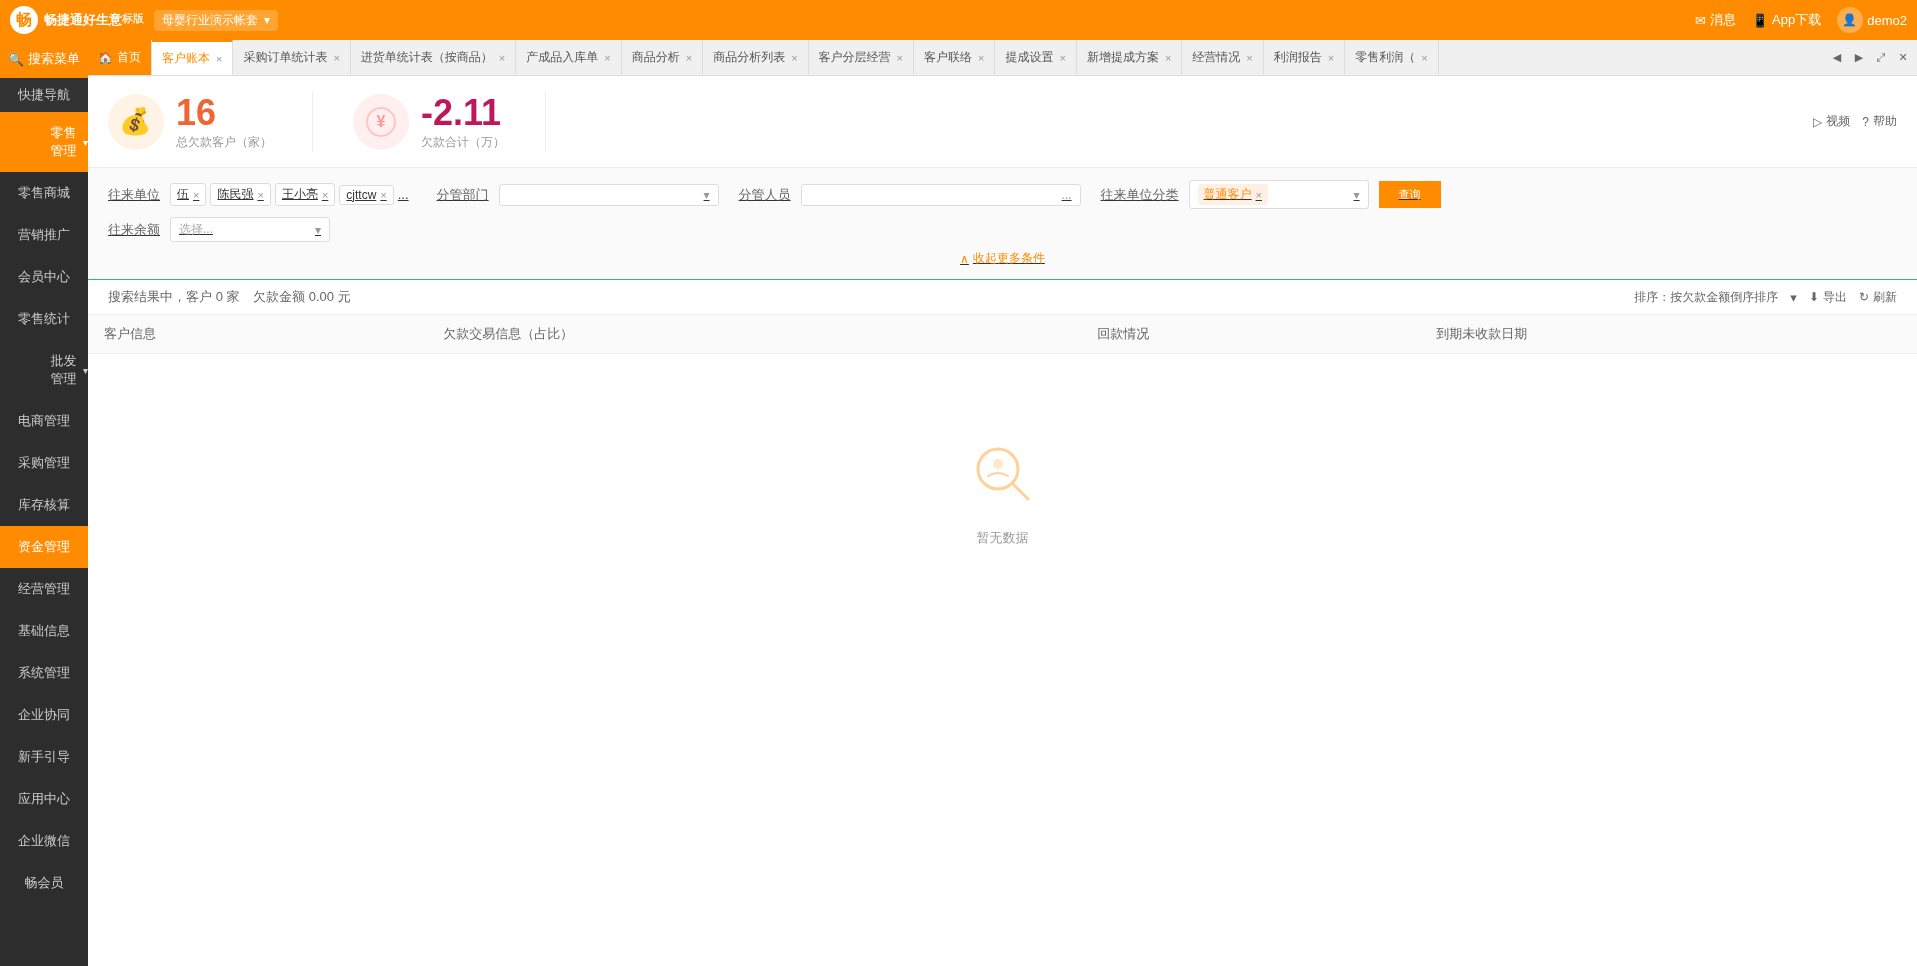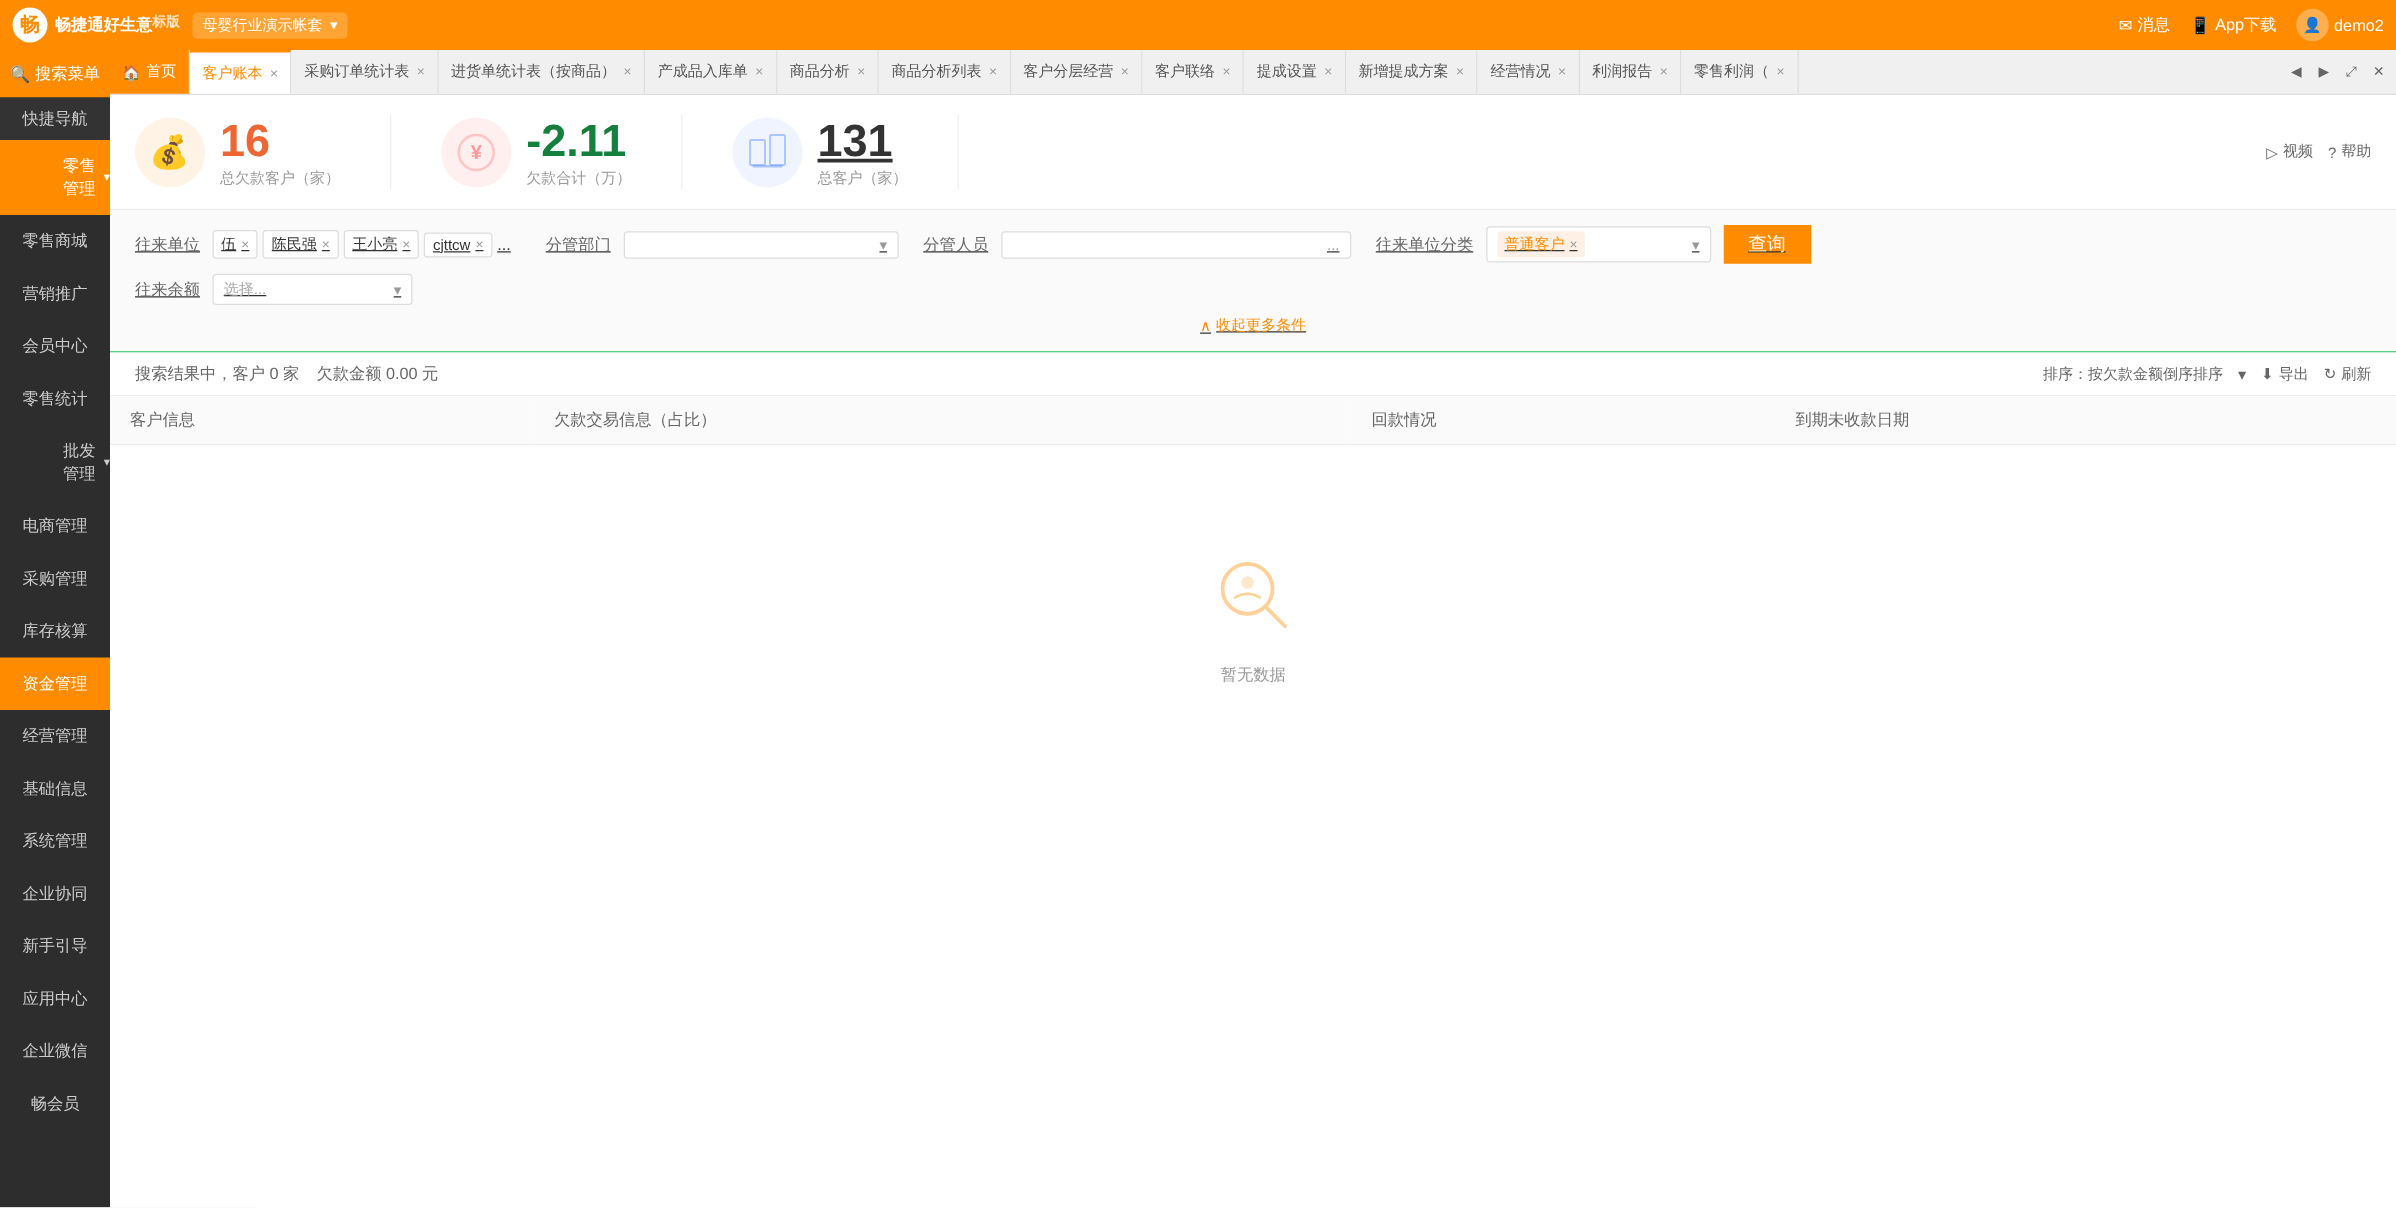--- a/index.html
+++ b/index.html
@@ -61,21 +61,21 @@
 
     
     .data-table { width: 100%; border-collapse: collapse; }
     .data-table th { padding: 10px 16px; text-align: left; font-size: 13px; color: #666; font-weight: normal; border-bottom: 1px solid #eee; background: #fafafa; }
     .data-table td { padding: 12px 16px; text-align: right; font-size: 13px; border-bottom: 1px solid #f0f0f0; }
 
     
     .empty-state { display: flex; flex-direction: column; align-items: center; justify-content: center; padding: 80px 0; }
     .empty-text { font-size: 13px; color: #999; margin-top: 12px; }
 
-    .query-btn { background: #ff8c00; color: white; border: none; border-radius: 0; padding: 6px 20px; font-size: 15px; cursor: pointer; }
+    .query-btn { background: #ff8c00; color: white; border: none; border-radius: 0; padding: 6px 20px; font-size: 11px; cursor: pointer; }
   </style>
 </head>
 <body>
 
 <div class="app-container">
 
   <div class="top-bar">
     <div class="top-bar-logo">
       <div class="logo-icon">
         <span>畅</span>
@@ -226,38 +226,25 @@
           </div>
 
           <div style="display:flex;align-items:center;gap:12px;padding:0 40px;border-right:1px solid #eee;">
             <div style="width:56px;height:56px;border-radius:50%;background:rgba(255,100,100,0.1);display:flex;align-items:center;justify-content:center;">
               <svg width="32" height="32" viewBox="0 0 32 32" fill="none">
                 <circle cx="16" cy="16" r="14" stroke="#ff9999" stroke-width="2" fill="none" opacity="0.5"></circle>
                 <text x="16" y="21" text-anchor="middle" font-size="16" fill="#ff9999" font-weight="bold">¥</text>
               </svg>
             </div>
             <div>
-              <div style="font-size:36px;font-weight:bold;color:#15803d;">-2.11</div>
+              <div style="font-size:36px;font-weight:bold;color:#be185d;">-2.11</div>
               <div style="font-size:12px;color:#999;">欠款合计（万）</div>
             </div>
           </div>
 
-          <div style="display:flex;align-items:center;gap:12px;padding:0 40px;border-right:1px solid #eee;">
-            <div style="width:56px;height:56px;border-radius:50%;background:rgba(100,150,255,0.1);display:flex;align-items:center;justify-content:center;">
-              <svg width="36" height="36" viewBox="0 0 36 36" fill="none">
-                <rect x="4" y="8" width="12" height="20" rx="1" stroke="#6496ff" stroke-width="1.5" fill="none" opacity="0.5"></rect>
-                <rect x="20" y="4" width="12" height="24" rx="1" stroke="#6496ff" stroke-width="1.5" fill="none" opacity="0.5"></rect>
-                <rect x="6" y="28" width="24" height="2" rx="1" fill="#6496ff" opacity="0.5"></rect>
-              </svg>
-            </div>
-            <div>
-              <div style="font-size:36px;font-weight:bold;color:#333;text-decoration:underline;cursor:pointer;">131</div>
-              <div style="font-size:12px;color:#999;">总客户（家）</div>
-            </div>
-          </div>
 
           <div style="margin-left:auto;display:flex;align-items:center;gap:12px;">
             <div style="display:flex;align-items:center;gap:4px;font-size:12px;color:#666;cursor:pointer;">
               <span>▷</span>
               <span>视频</span>
             </div>
             <div style="display:flex;align-items:center;gap:4px;font-size:12px;color:#666;cursor:pointer;">
               <span>?</span>
               <span>帮助</span>
             </div>

